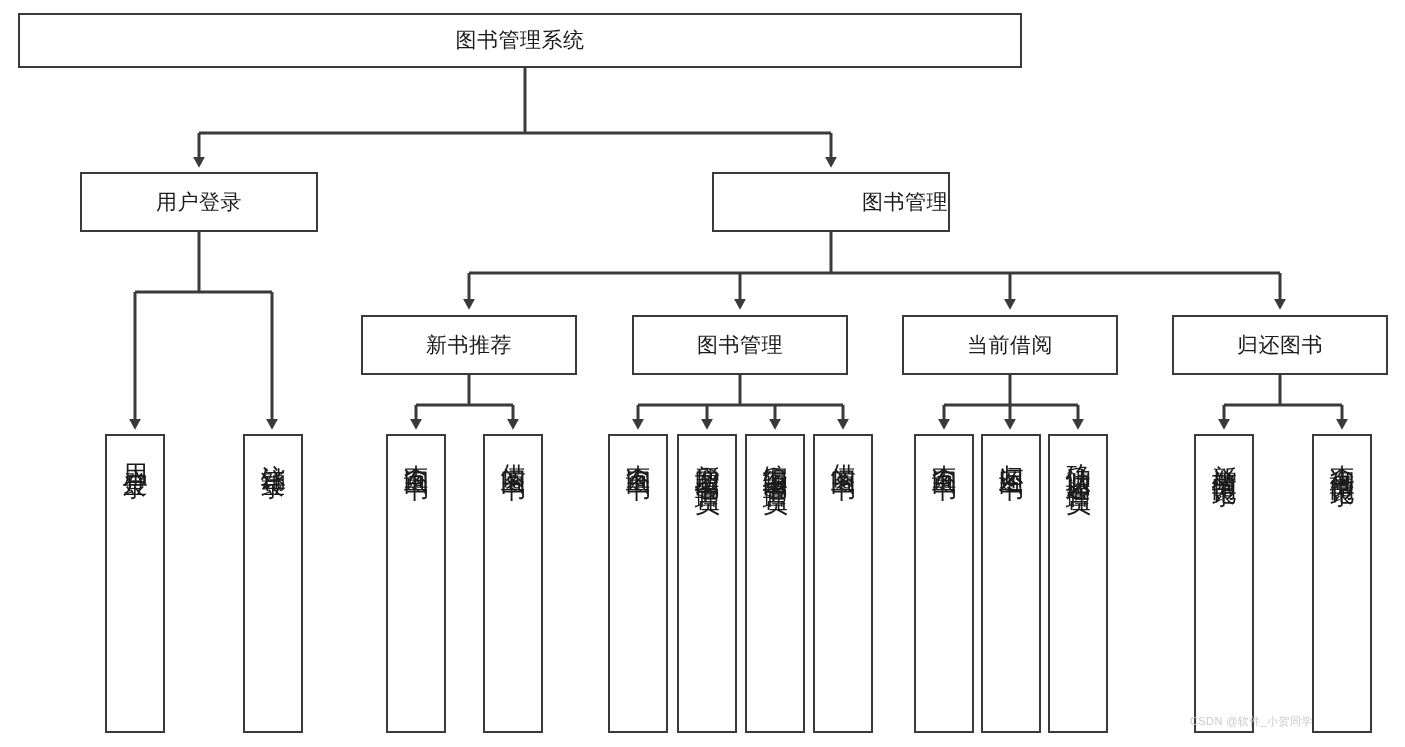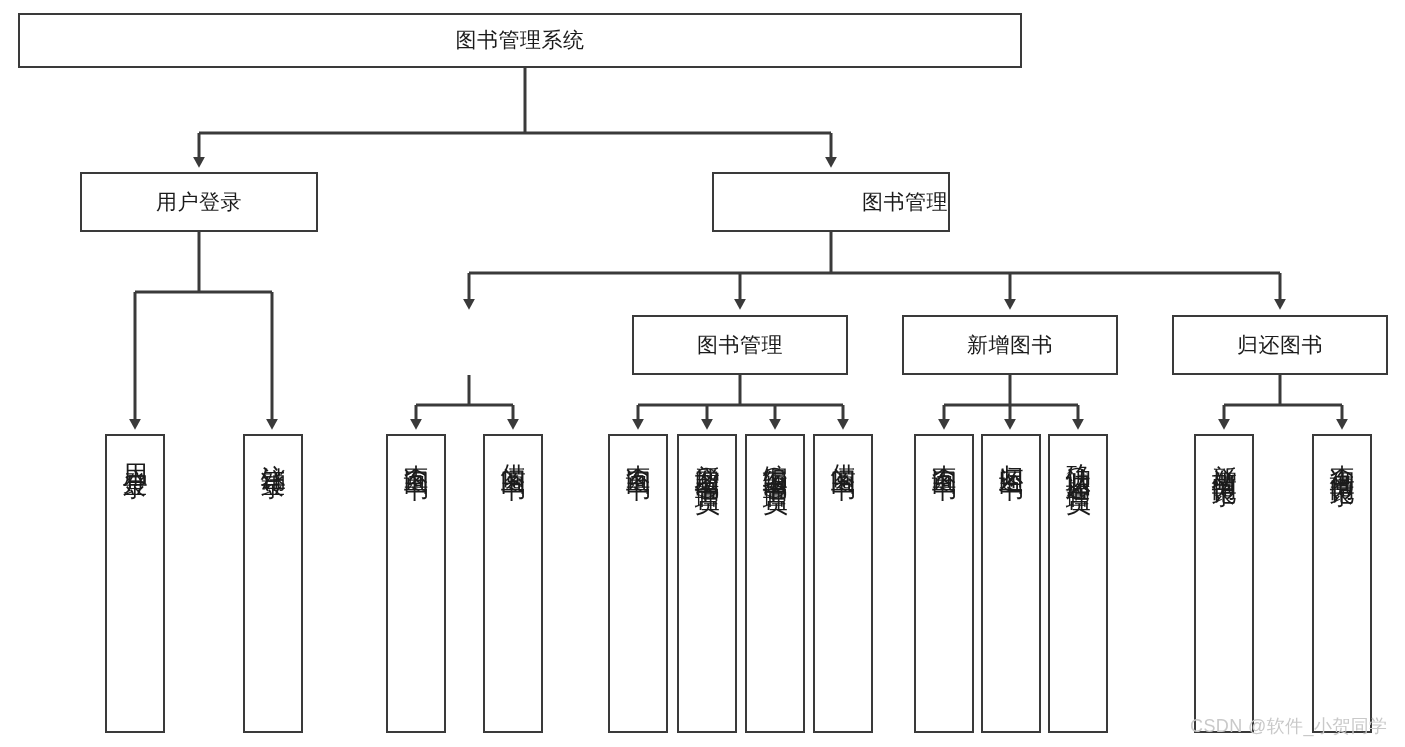--- a/index.html
+++ b/index.html
@@ -37,21 +37,21 @@
     text-orientation:upright;
     font-size:25px;
     line-height:1.02;
     letter-spacing:4px;
     white-space:nowrap;
     margin:0 auto;
   }
   .watermark{
     position:absolute;
     left:1190px;top:714px;
-    font-size:18px;
+    font-size:11px;
     color:#c9c9c9;
     white-space:nowrap;
     letter-spacing:.4px;
     pointer-events:none;
   }
 </style>
 </head>
 <body>
 
 <div id="diagram">
@@ -110,25 +110,28 @@
     <span class="lbl">图书管理系统</span>
   </div>
 
   <div class="node horiz" style="left:80px;top:172px;width:238px;height:60px;">
     <span class="lbl">用户登录</span>
   </div>
   <div class="node horiz" style="left:712px;top:172px;width:238px;height:60px;justify-content:flex-end;">
     <span class="lbl">图书管理</span>
   </div>
 
+  <div class="node horiz" style="left:361px;top:315px;width:216px;height:60px;">
+    <span class="lbl">新书推荐</span>
+  </div>
   <div class="node horiz" style="left:632px;top:315px;width:216px;height:60px;">
     <span class="lbl">图书管理</span>
   </div>
   <div class="node horiz" style="left:902px;top:315px;width:216px;height:60px;">
-    <span class="lbl">新增图书</span>
+    <span class="lbl">当前借阅</span>
   </div>
   <div class="node horiz" style="left:1172px;top:315px;width:216px;height:60px;">
     <span class="lbl">归还图书</span>
   </div>
 
   <div class="node vert" style="left:105px;top:434px;width:60px;height:299px;">
     <span class="lbl">用户登录</span>
   </div>
   <div class="node vert" style="left:243px;top:434px;width:60px;height:299px;">
     <span class="lbl">注销登录</span>

